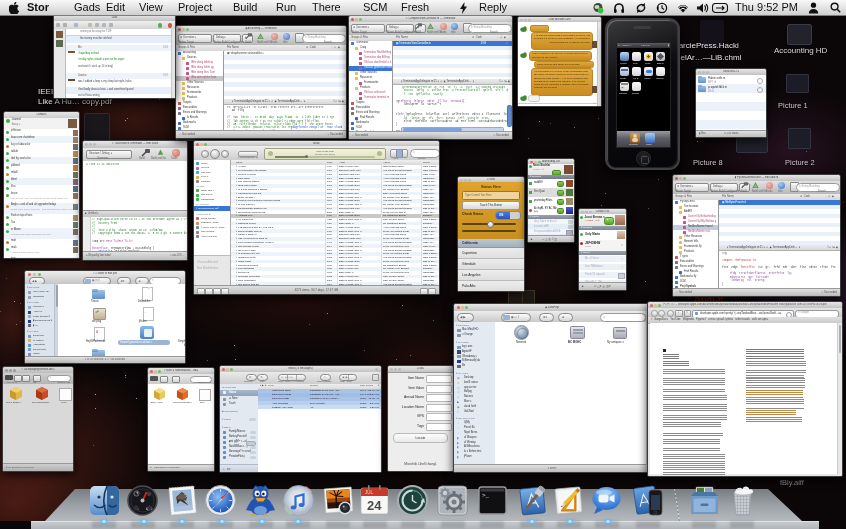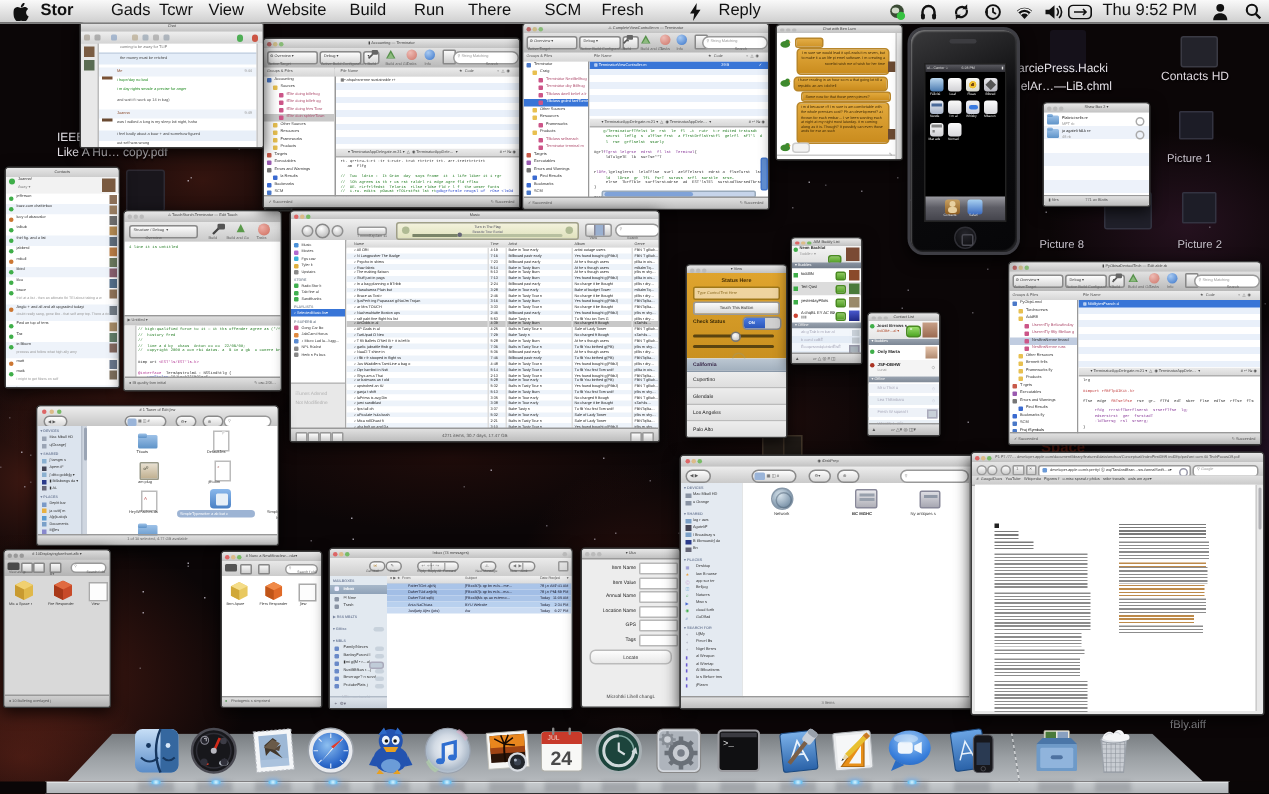--- a/index.html
+++ b/index.html
@@ -45,21 +45,21 @@
 <div class="abs" style="left:550px;top:28px;width:42px;height:46px;background:#17131a;border-radius:2px;"></div>
 <div class="abs" style="left:700px;top:20px;width:24px;height:28px;background:#15111a;border-radius:2px;"></div>
 <div class="abs" style="left:787px;top:24px;width:23px;height:19px;background:#23232b;border:1px solid #3a3a44;border-radius:2px;"></div>
 <div class="abs" style="left:786px;top:74px;width:21px;height:17px;background:#1c1c26;border:1px solid #333340;border-radius:1px;"></div>
 <div class="abs" style="left:736px;top:128px;width:30px;height:23px;background:#20202a;border:1px solid #343442;border-radius:2px;"></div>
 <div class="abs" style="left:788px;top:128px;width:21px;height:19px;background:#1d1d27;border:1px solid #333341;border-radius:1px;"></div>
 <div class="lbl" style="left:38px;top:87px;font-size:8px;">IEEE Spec</div>
 <div class="lbl" style="left:38px;top:97px;font-size:8px;">Like A Hu…  copy.pdf</div>
 <div class="lbl" style="left:672px;top:41px;font-size:8px;">MarciePress.Hacki</div>
 <div class="lbl" style="left:676px;top:53px;font-size:8px;">nelAr…—LiB.chml</div>
-<div class="lbl" style="left:774px;top:46px;font-size:8px;color:#ddd6dd;">Contacts HD</div>
+<div class="lbl" style="left:774px;top:46px;font-size:8px;color:#ddd6dd;">Accounting HD</div>
 <div class="lbl" style="left:778px;top:101px;font-size:7.5px;color:#c9c2cc;">Picture 1</div>
 <div class="lbl" style="left:693px;top:158px;font-size:7.5px;color:#c8c2cc;">Picture 8</div>
 <div class="lbl" style="left:785px;top:158px;font-size:7.5px;color:#c8c2cc;">Picture 2</div>
 <div class="lbl" style="left:780px;top:478px;font-size:7.5px;color:#8f8f93;text-shadow:none;">fBly.aiff</div>
 <div class="abs" style="left:694px;top:293px;font-size:10px;font-weight:bold;color:#6e1d10;">Space</div>
 <div class="abs" style="left:176px;top:114px;width:17px;height:25px;background:#2e2e2e;border:1px solid #555;border-radius:2px;">
       <div style="height:4px;background:#4a4a4a;"></div>
     </div>
 <div class="abs" style="left:84px;top:113px;width:24px;height:26px;background:#19161c;border:1px solid #2e2a33;border-radius:2px;"></div>
 <div class="abs" style="left:508px;top:288px;width:13px;height:18px;background:#241d18;border:1px solid #46382c;"></div>
@@ -2049,23 +2049,23 @@
     <div class="led" style="left:528px;top:519.5px;"></div>
     <div class="led" style="left:566px;top:519.5px;"></div>
     <div class="led" style="left:604px;top:519.5px;"></div>
 
 <div class="abs" style="left:0;top:0;width:846px;height:15px;background:linear-gradient(#f9f9f9,#cfcfcf);border-bottom:1px solid #7d7d7d;z-index:90;">
  <svg class="abs" style="left:9px;top:2px;" width="11" height="12" viewBox="0 0 11 12">
         <path fill="#111" d="M8.4 6.4c0-1.6 1.3-2.4 1.4-2.4-.8-1.1-2-1.3-2.4-1.3-1-.1-2 .6-2.5.6-.5 0-1.3-.6-2.1-.6-1.1 0-2.1.6-2.6 1.6-1.1 2-.3 4.9.8 6.5.5.8 1.2 1.7 2 1.6.8 0 1.1-.5 2.1-.5s1.3.5 2.1.5c.9 0 1.5-.8 2-1.6.6-.9.9-1.8.9-1.8s-1.7-.7-1.7-2.6zM6.8 1.8c.4-.5.7-1.3.6-2-.6 0-1.4.4-1.8 1-.4.5-.8 1.3-.7 2 .7.1 1.4-.4 1.9-1z"></path>
       </svg>
  <span class="abs" style="left:27px;top:1px;font-size:11px;font-weight:bold;color:#111;">Stor</span>
  <span class="abs" style="left:74px;top:1px;font-size:11px;color:#111;">Gads</span>
- <span class="abs" style="left:106px;top:1px;font-size:11px;color:#111;">Tcwr</span>
+ <span class="abs" style="left:106px;top:1px;font-size:11px;color:#111;">Edit</span>
  <span class="abs" style="left:139px;top:1px;font-size:11px;color:#111;">View</span>
- <span class="abs" style="left:178px;top:1px;font-size:11px;color:#111;">Website</span>
+ <span class="abs" style="left:178px;top:1px;font-size:11px;color:#111;">Project</span>
  <span class="abs" style="left:233px;top:1px;font-size:11px;color:#111;">Build</span>
  <span class="abs" style="left:276px;top:1px;font-size:11px;color:#111;">Run</span>
  <span class="abs" style="left:312px;top:1px;font-size:11px;color:#111;">There</span>
  <span class="abs" style="left:363px;top:1px;font-size:11px;color:#111;">SCM</span>
  <span class="abs" style="left:401px;top:1px;font-size:11px;color:#111;">Fresh</span>
  <svg class="abs" style="left:459px;top:2px;" width="9" height="12" viewBox="0 0 9 12">
         <path fill="#111" d="M5.5 0L1 7h2.8L3 12l5-7.5H5.2z"></path>
       </svg>
  <span class="abs" style="left:479px;top:1px;font-size:11px;color:#111;">Reply</span>
  <svg class="abs" style="left:592px;top:2px;" width="12" height="12" viewBox="0 0 12 12">

